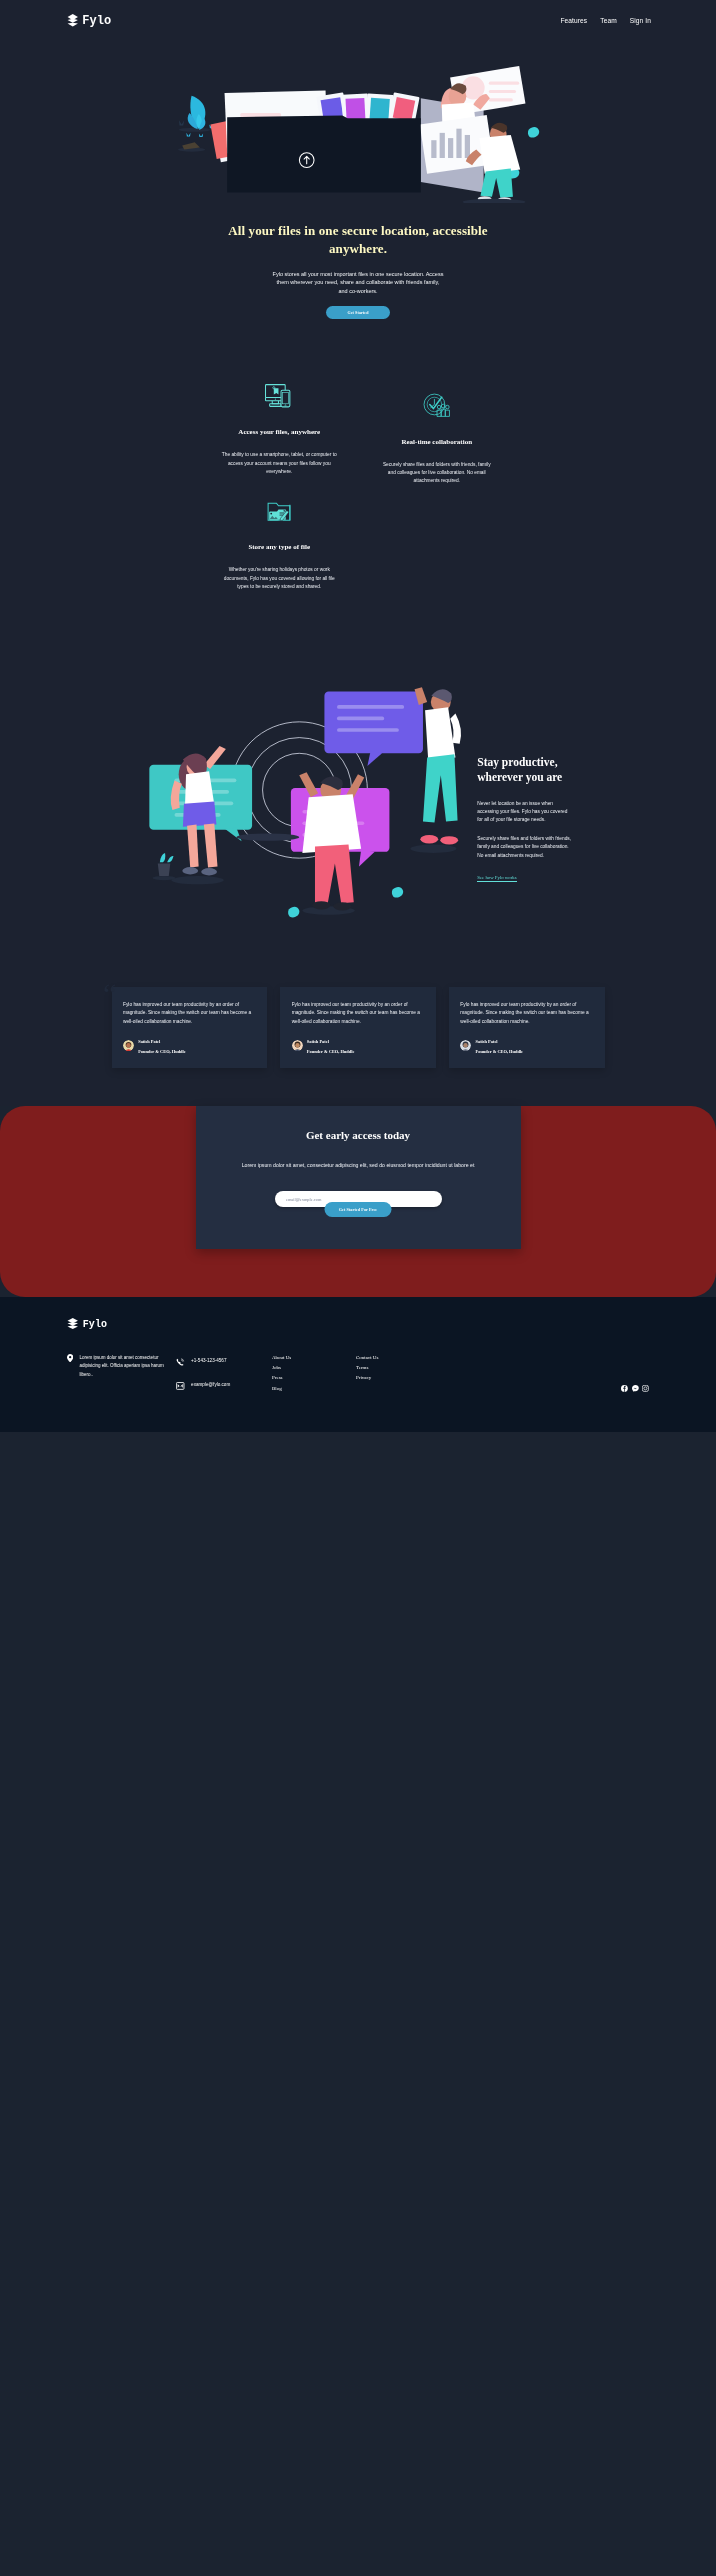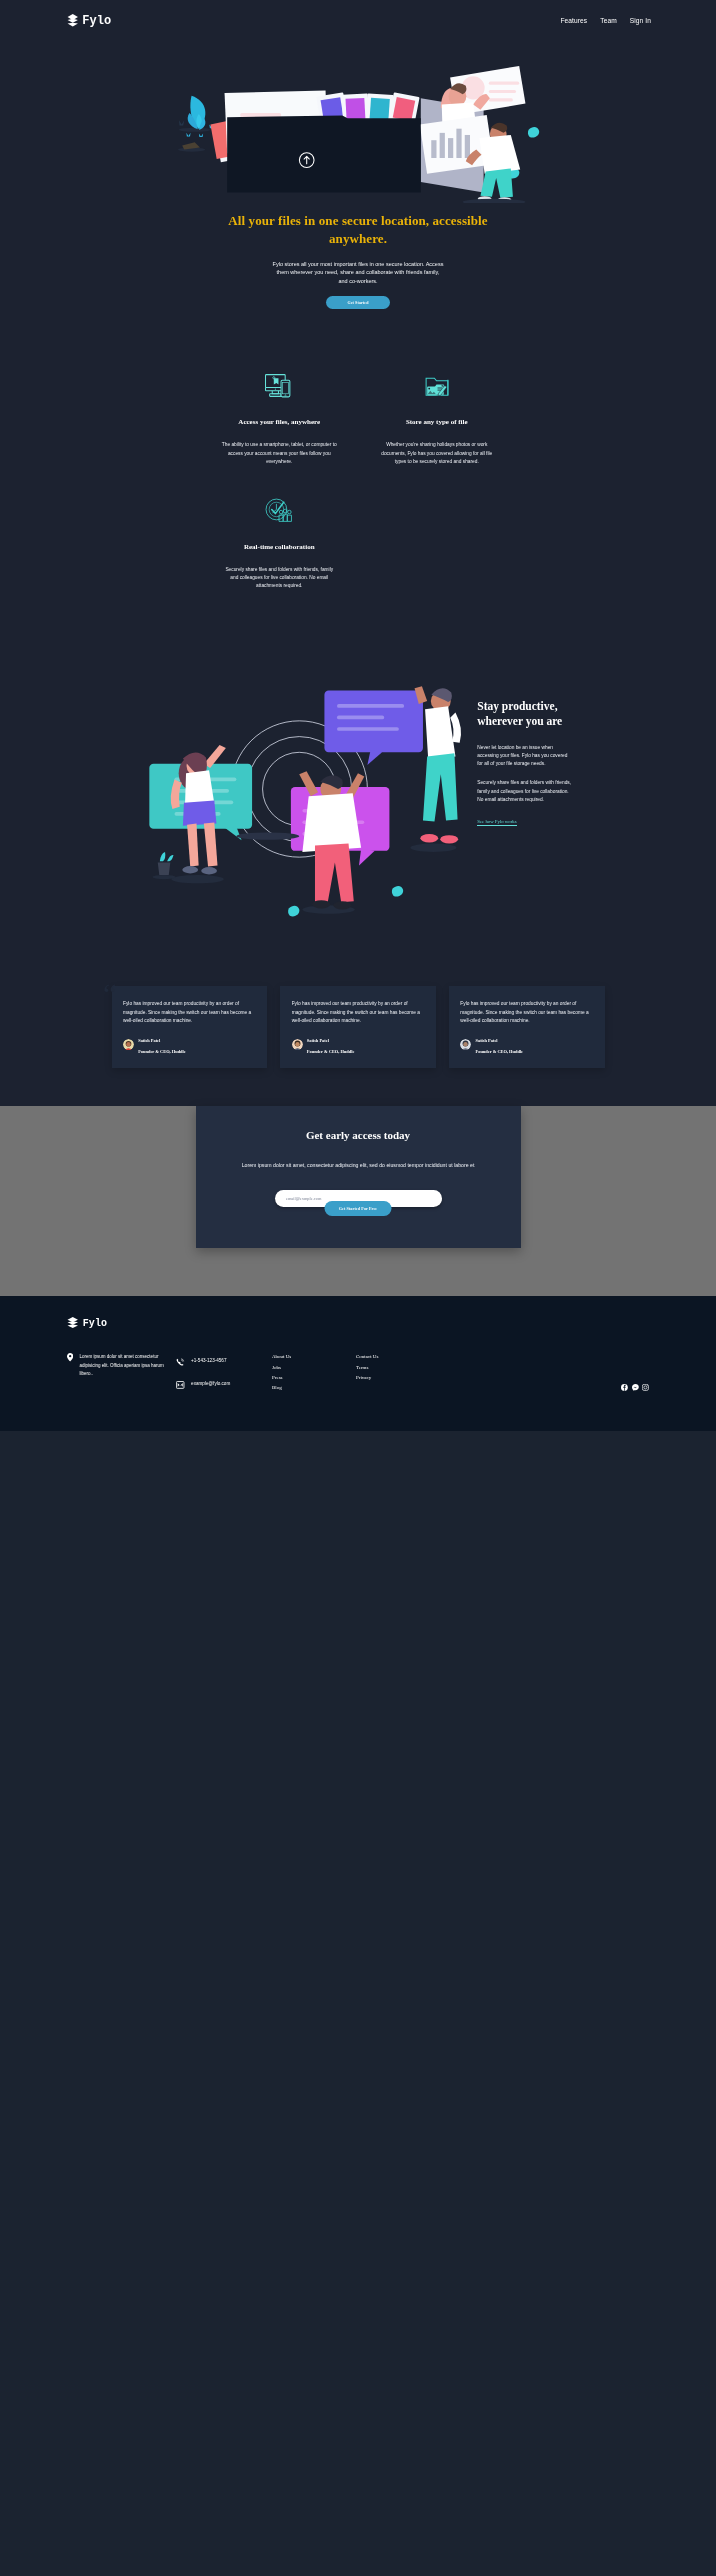--- a/index.html
+++ b/index.html
@@ -32,22 +32,22 @@
   
   .hero{
     position:relative;background:#1c2230;padding-top:5.2px;padding-bottom:32.5px;
     text-align:center;
   }
   .hero-art{
     position:relative;width:398px;height:157px;margin:0 auto;
   }
   .hero-h1{
     font-family:"Liberation Serif", serif;font-weight:700;
-    font-size:13px;line-height:1.38;color:#eab308;
-    width:273px;margin:9px auto 0;letter-spacing:0.1px;
+    font-size:13px;line-height:1.38;color:#fef9c3;
+    width:273px;margin:19px auto 0;letter-spacing:0.1px;
   }
   .hero-p{
     font-size:5.5px;line-height:1.62;color:#f3f5f8;
     width:173px;margin:11.5px auto 0;
   }
   .btn-primary{
     display:inline-block;margin-top:10px;background:#3a9fc9;
     color:#fff;border:none;border-radius:8.4px;
     padding:3.7px 0;width:64px;font-size:4px;
     font-family:"Liberation Serif", serif;font-weight:700;cursor:pointer;
@@ -68,21 +68,21 @@
   .fi{height:27px;display:flex;align-items:flex-end;justify-content:center;margin-bottom:9px;}
   .feature h3{
     font-family:"Liberation Serif", serif;font-weight:700;font-size:7px;
     line-height:1.38;color:#fff;margin-bottom:13.6px;margin-top:20px;
   }
   .feature p{font-size:4.8px;line-height:1.72;color:#eef1f6;padding:0 6.3px;}
 
   
   .productive{
     background:#1c2230;padding:14.7px 0 35px;
-    display:flex;align-items:flex-start;justify-content:center;gap:10.5px;
+    display:flex;align-items:center;justify-content:center;gap:10.5px;
   }
   .prod-art{width:325px;height:294px;position:relative;flex:0 0 auto;}
   .prod-copy{width:97px;padding-top:57px;}
   .prod-copy h2{
     font-family:"Liberation Serif", serif;font-weight:700;font-size:11.5px;
     line-height:1.3;color:#fff;margin-bottom:14.7px;
   }
   .prod-copy p{font-size:4.8px;line-height:1.74;color:#eef1f6;margin-bottom:10.5px;}
   .prod-link{
     display:inline-flex;align-items:center;gap:2.1px;
@@ -116,21 +116,21 @@
   .t-name{
     font-family:"Liberation Serif", serif;font-weight:700;font-size:4.4px;
     color:#fff;line-height:1.42;
   }
   .t-role{
     font-family:"Liberation Serif", serif;font-weight:700;font-size:4.4px;
     color:#fff;line-height:1.42;
   }
 
   
-  .early-wrap{background:#737373;padding:0 0 48px;position:relative;}
+  .early-wrap{background:#7f1d1d;padding:0 0 48px;position:relative;border-radius:25px;}
   .early{
     width:325px;margin:0 auto;background:#242e41;
     padding:23px 40px 24px;text-align:center;
     box-shadow:0 4.2px 10.5px rgba(0,0,0,.28);
   }
   .early h2{
     font-family:"Liberation Serif", serif;font-weight:700;font-size:11px;
     color:#fff;margin-bottom:20px;
   }
   .early p{font-size:5.2px;line-height:1.7;color:#f0f3f8;margin-bottom:21px;}
@@ -311,56 +311,56 @@
             <rect x="31" y="12" width="17" height="32" rx="2.5" fill="#1c2230" stroke="#65e2d9" stroke-width="2"></rect>
             <rect x="33.5" y="16" width="12" height="22" fill="#1c2230" stroke="#65e2d9" stroke-width="1.2"></rect>
             <circle cx="39.5" cy="41" r="1.2" fill="none" stroke="#65e2d9" stroke-width="1"></circle>
           </svg>
         </div>
         <h3>Access your files, anywhere</h3>
         <p>The ability to use a smartphone, tablet, or computer to access your account means your files follow you everywhere.</p>
       </div>
 
 
+      <div class="feature f3">
+        <div class="fi">
+          <svg width="28" height="25" viewBox="0 0 54 48">
+            <circle cx="22" cy="22" r="20" fill="none" stroke="#3fcfc9" stroke-width="1.6"></circle>
+            <circle cx="22" cy="22" r="14" fill="none" stroke="#3fcfc9" stroke-width="1.2"></circle>
+            <path d="M22 12 L22 22 L15 28" fill="none" stroke="#3fcfc9" stroke-width="1.6" stroke-linecap="round"></path>
+            <path d="M13 22 L20 30 L36 8" fill="none" stroke="#3fcfc9" stroke-width="3" stroke-linecap="round" stroke-linejoin="round"></path>
+            <circle cx="31" cy="27" r="3.4" fill="none" stroke="#3fcfc9" stroke-width="1.6"></circle>
+            <path d="M27 33 h8 v12 h-8 z" fill="none" stroke="#3fcfc9" stroke-width="1.6"></path>
+            <circle cx="39" cy="25" r="3.6" fill="none" stroke="#3fcfc9" stroke-width="1.6"></circle>
+            <path d="M35 31 h8 v14 h-8 z" fill="none" stroke="#3fcfc9" stroke-width="1.6"></path>
+            <circle cx="47" cy="27" r="3.4" fill="none" stroke="#3fcfc9" stroke-width="1.6"></circle>
+            <path d="M43 33 h8 v12 h-8 z" fill="none" stroke="#3fcfc9" stroke-width="1.6"></path>
+          </svg>
+        </div>
+        <h3>Real-time collaboration</h3>
+        <p>Securely share files and folders with friends, family and colleagues for live collaboration. No email attachments required.</p>
+      </div>
+
       <div class="feature f4">
         <div class="fi">
           <svg width="28" height="25" viewBox="0 0 54 48">
             <path d="M6 10 h16 l4 5 h22 v28 h-42 z" fill="none" stroke="#3fcfc9" stroke-width="2"></path>
             <path d="M48 13 v30" fill="none" stroke="#3fcfc9" stroke-width="2"></path>
             <path d="M26 22 h14 l0 20 h-18 v-14 z" fill="#5fe0d6"></path>
             <path d="M36 22 l4 4 h-4 z" fill="#1c2230"></path>
             <rect x="28" y="28" width="9" height="1.6" fill="#1c2230"></rect>
             <rect x="28" y="32" width="9" height="1.6" fill="#1c2230"></rect>
             <path d="M42 24 l4 3 l-12 16 l-5 1 l1 -5 z" fill="#5fe0d6" stroke="#1c2230" stroke-width="1"></path>
             <rect x="8" y="26" width="18" height="17" rx="2" fill="#5fe0d6"></rect>
             <circle cx="12" cy="30" r="1.8" fill="#1c2230"></circle>
             <path d="M9 41 l5 -7 l4 5 l3 -3 l4 5 z" fill="#1c2230" opacity=".55"></path>
           </svg>
         </div>
         <h3>Store any type of file</h3>
         <p>Whether you're sharing holidays photos or work documents, Fylo has you covered allowing for all file types to be securely stored and shared.</p>
-      </div>
-
-      <div class="feature f3">
-        <div class="fi">
-          <svg width="28" height="25" viewBox="0 0 54 48">
-            <circle cx="22" cy="22" r="20" fill="none" stroke="#3fcfc9" stroke-width="1.6"></circle>
-            <circle cx="22" cy="22" r="14" fill="none" stroke="#3fcfc9" stroke-width="1.2"></circle>
-            <path d="M22 12 L22 22 L15 28" fill="none" stroke="#3fcfc9" stroke-width="1.6" stroke-linecap="round"></path>
-            <path d="M13 22 L20 30 L36 8" fill="none" stroke="#3fcfc9" stroke-width="3" stroke-linecap="round" stroke-linejoin="round"></path>
-            <circle cx="31" cy="27" r="3.4" fill="none" stroke="#3fcfc9" stroke-width="1.6"></circle>
-            <path d="M27 33 h8 v12 h-8 z" fill="none" stroke="#3fcfc9" stroke-width="1.6"></path>
-            <circle cx="39" cy="25" r="3.6" fill="none" stroke="#3fcfc9" stroke-width="1.6"></circle>
-            <path d="M35 31 h8 v14 h-8 z" fill="none" stroke="#3fcfc9" stroke-width="1.6"></path>
-            <circle cx="47" cy="27" r="3.4" fill="none" stroke="#3fcfc9" stroke-width="1.6"></circle>
-            <path d="M43 33 h8 v12 h-8 z" fill="none" stroke="#3fcfc9" stroke-width="1.6"></path>
-          </svg>
-        </div>
-        <h3>Real-time collaboration</h3>
-        <p>Securely share files and folders with friends, family and colleagues for live collaboration. No email attachments required.</p>
       </div>
 
     </div>
   </section>
 
   <section class="productive">
     <div class="prod-art">
       <svg width="325" height="294" viewBox="0 0 620 560">
 
         <circle cx="300" cy="280" r="130" fill="none" stroke="#cfd4e2" stroke-width="1.6"></circle>

